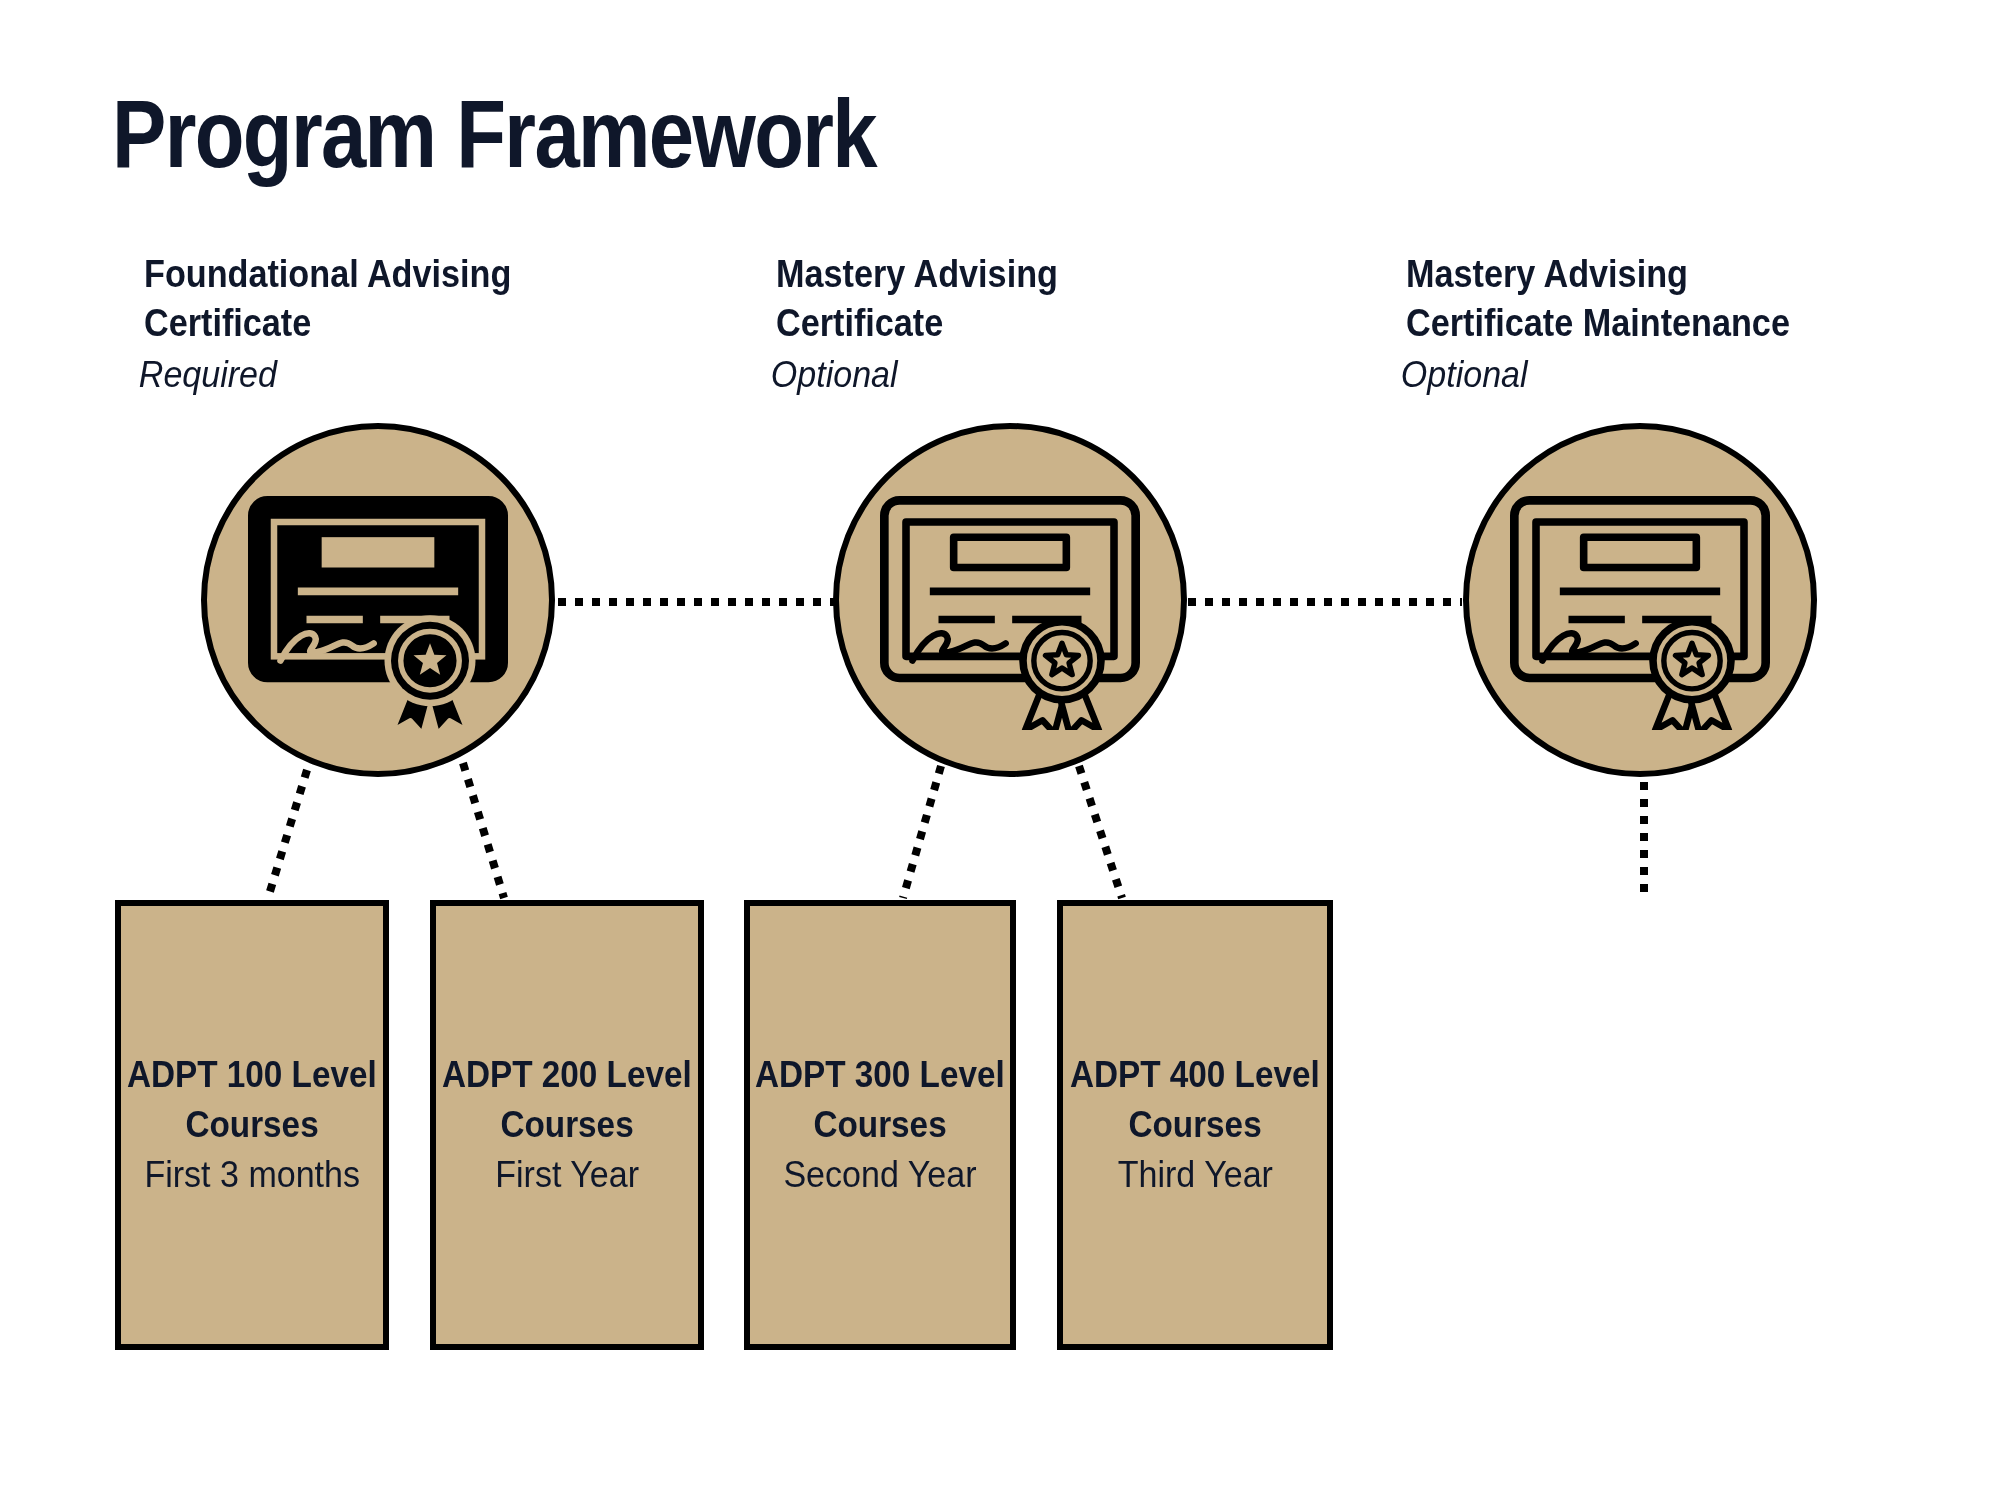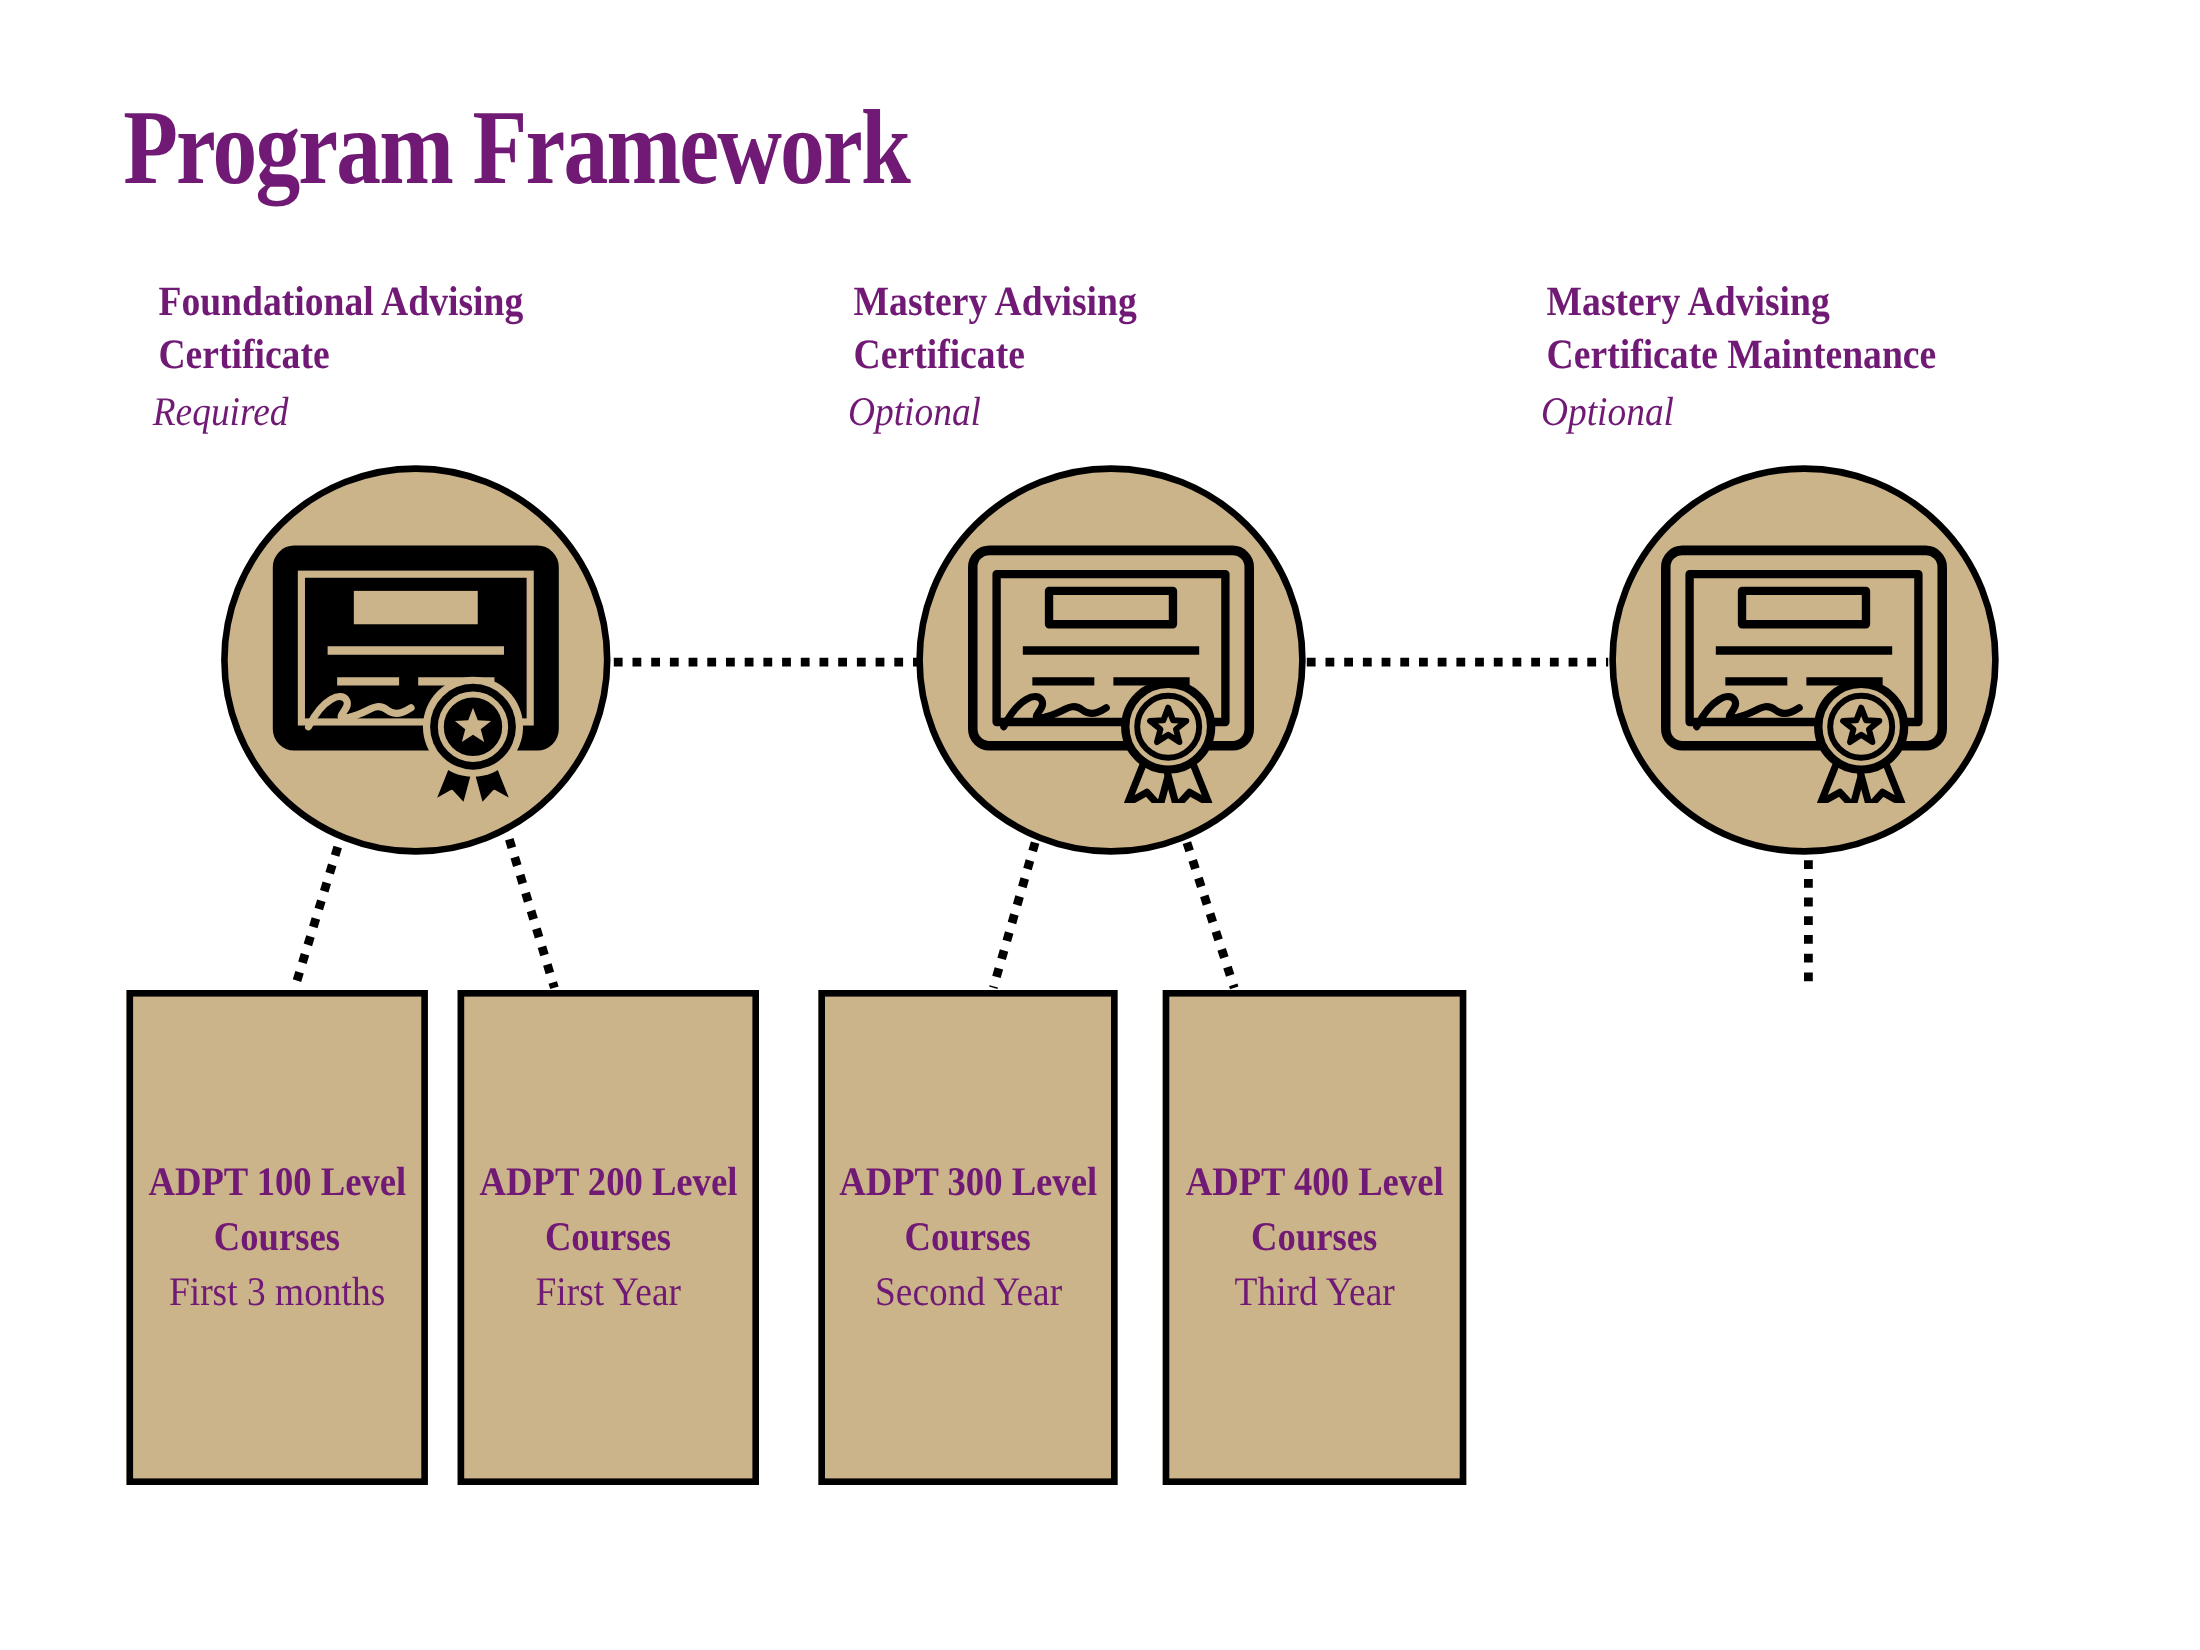--- a/index.html
+++ b/index.html
@@ -1,18 +1,18 @@
 <!DOCTYPE html>
 <html><head>
 <meta charset="utf-8">
 <style>
   html,body{margin:0;padding:0;background:#ffffff;}
   .canvas{
     position:relative;width:2000px;height:1500px;background:#ffffff;
-    font-family:Liberation Serif, serif;color:#701a75;overflow:hidden;
+    font-family:Liberation Sans, sans-serif;color:#0f172a;overflow:hidden;
   }
   .page-title{
     position:absolute;left:112px;top:78px;
     font-size:97px;font-weight:bold;letter-spacing:-2px;white-space:nowrap;
     transform:scaleX(0.84);transform-origin:left center;
   }
   .col-header{
     position:absolute;top:250px;width:520px;text-align:left;
   }
   .col-header .hline{
@@ -136,21 +136,21 @@
       <circle cx="178" cy="176" r="26" fill="none" stroke="#000" stroke-width="5"></circle>
       <path d="M178,160 L182,170.5 L193.2,171.1 L184.5,178.1 L187.4,188.9 L178,182.8 L168.6,188.9 L171.5,178.1 L162.8,171.1 L174,170.5 Z" fill="#CBB38A" stroke="#000" stroke-width="5" stroke-linejoin="round"></path>
     </svg>
   </div>
 
   <div class="course-box" style="left:115px;width:274px">
     <div class="btitle">ADPT 100 Level</div>
     <div class="btitle">Courses</div>
     <div class="bsub">First 3 months</div>
   </div>
-  <div class="course-box" style="left:416px;width:274px">
+  <div class="course-box" style="left:430px;width:274px">
     <div class="btitle">ADPT 200 Level</div>
     <div class="btitle">Courses</div>
     <div class="bsub">First Year</div>
   </div>
   <div class="course-box" style="left:744px;width:272px">
     <div class="btitle">ADPT 300 Level</div>
     <div class="btitle">Courses</div>
     <div class="bsub">Second Year</div>
   </div>
   <div class="course-box" style="left:1057px;width:276px">

